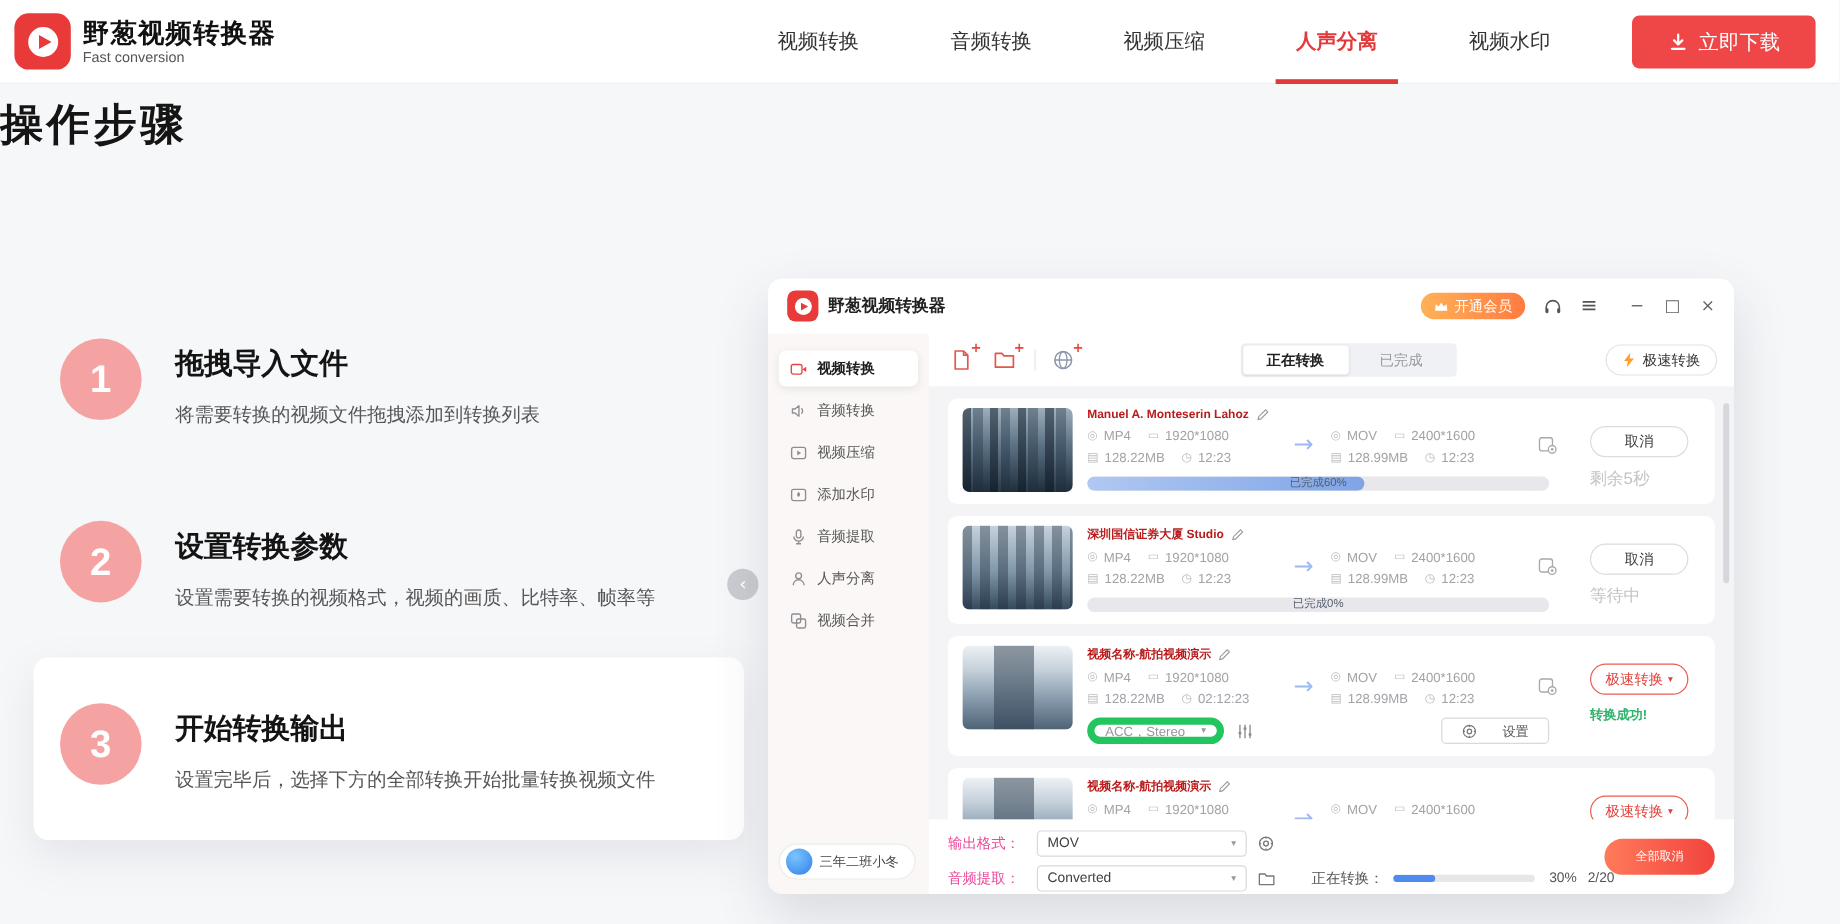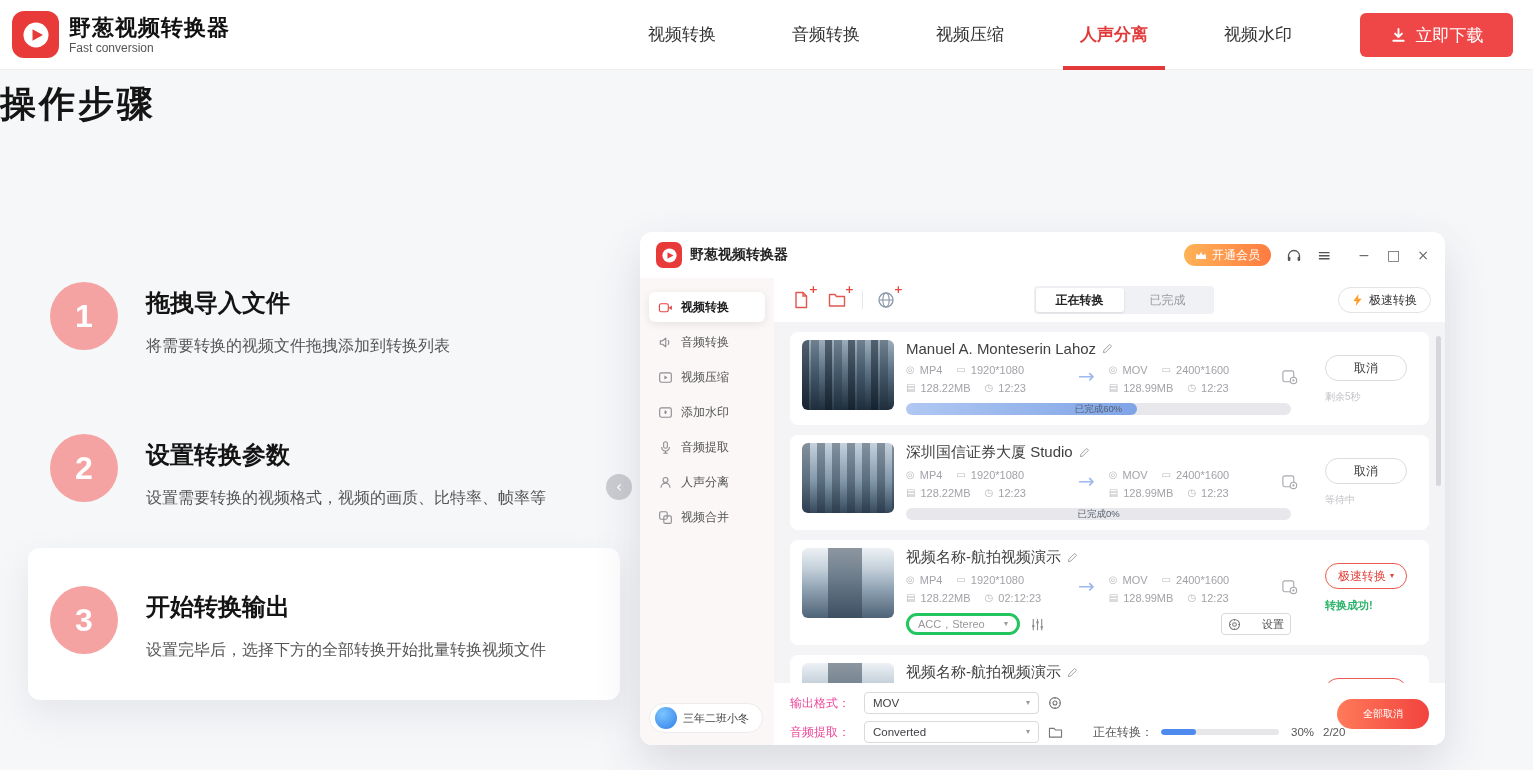--- a/index.html
+++ b/index.html
@@ -57,44 +57,44 @@
 .tab{width:88px;height:24px;line-height:24px;text-align:center;font-size:12px;color:#9a9aa0;border-radius:3px;cursor:pointer;white-space:nowrap}
 .tab.active{background:#fff;color:#222;font-weight:bold;box-shadow:0 1px 3px rgba(0,0,0,.1)}
 .turbo-btn{height:26px;padding:0 13px;border:1px solid #e3e3e7;border-radius:14px;background:#fff;font-size:12px;color:#333;display:flex;align-items:center;gap:6px;cursor:pointer;font-family:inherit;white-space:nowrap;flex:none}
 .task-area{flex:1;background:#f4f4f6;padding:10px 16px 0;overflow:hidden;position:relative}
 .task{position:relative;background:#fff;border-radius:8px;padding:8px 12px 10px;display:flex;gap:12px;margin-bottom:10px}
 .thumb{width:92px;height:70px;border-radius:6px;flex:none}
 .thumb-a{background:repeating-linear-gradient(90deg,rgba(12,22,34,.5) 0 7px,rgba(255,255,255,.05) 7px 9px,rgba(28,44,60,.35) 9px 17px,rgba(255,255,255,0) 17px 23px),linear-gradient(180deg,#9caebc 0%,#5b7183 45%,#1f2e3c 100%)}
 .thumb-b{background:repeating-linear-gradient(90deg,rgba(25,40,55,.38) 0 8px,rgba(255,255,255,0) 8px 15px),linear-gradient(180deg,#c6d2dd 0%,#8096a9 55%,#36495c 100%)}
 .thumb-c{background:linear-gradient(90deg,rgba(255,255,255,0) 0 26px,rgba(44,60,76,.5) 26px 60px,rgba(255,255,255,0) 60px),linear-gradient(180deg,#edf1f5 0%,#c3cfd9 30%,#8da0b1 60%,#4e6376 100%)}
 .task-main{flex:1;min-width:0;padding-right:126px}
-.task-title{font-size:15px;font-weight:normal;color:#404040;display:flex;align-items:center;gap:6px;white-space:nowrap}
+.task-title{font-size:10px;font-weight:bold;color:#b91c1c;display:flex;align-items:center;gap:6px;white-space:nowrap}
 .edit-icon{display:flex;cursor:pointer}
 .task-info{display:flex;align-items:flex-start;margin-top:7px}
 .info-col{width:172px;flex:none}
 .info-row{display:flex;margin-bottom:6px}
 .info-row:last-child{margin-bottom:0}
 .pair{display:flex;align-items:center;gap:5px;font-size:11px;color:#a2a2a8;margin-right:14px;white-space:nowrap}
 .gi{font-size:10px;color:#bcbcc2;font-family:"DejaVu Sans",sans-serif;line-height:1}
 .flow-arrow{font-size:20px;color:#9db9ee;margin:2px 14px 0 0;font-family:"DejaVu Sans",sans-serif;line-height:1}
 .out-set{margin-left:auto;display:flex;cursor:pointer;margin-top:4px}
 .progress{margin-top:9px;height:12px;background:#e8e8ec;border-radius:6px;position:relative;overflow:hidden}
 .progress .fill{height:100%;border-radius:6px;background:linear-gradient(90deg,#b0c8f2,#7fa4e6)}
 .progress .plabel{position:absolute;left:0;right:0;top:0;line-height:12px;text-align:center;font-size:9.5px;color:#55606e}
 .task-side{position:absolute;right:16px;top:23px;width:88px;display:flex;flex-direction:column;gap:9px}
 .pill-btn{width:82px;height:26px;border:1px solid #dcdce0;border-radius:14px;background:#fff;font-size:12px;color:#3a3a3e;display:flex;align-items:center;justify-content:center;gap:4px;cursor:pointer;font-family:inherit;white-space:nowrap}
 .pill-btn.red{border-color:#ec5b50;color:#e2403a}
 .caret{font-size:8px;color:#999;font-family:"DejaVu Sans",sans-serif;line-height:1}
 .pill-btn.red .caret{color:#e2403a}
-.t-status{font-size:10px;color:#c2c2c8;white-space:nowrap}
+.t-status{font-size:14px;color:#c2c2c8;white-space:nowrap}
 .t-status.success{color:#2db36a;font-weight:bold;font-size:11px}
 .audio-row{display:flex;align-items:center;margin-top:9px;gap:10px}
-.audio-select{width:114px;height:22px;border:3px solid #22c55e;border-radius:12px;font-size:11px;color:#96969c;display:flex;align-items:center;justify-content:space-between;padding:0 9px;cursor:pointer;white-space:nowrap}
+.audio-select{width:114px;height:22px;border:6px solid #22c55e;border-radius:12px;font-size:11px;color:#96969c;display:flex;align-items:center;justify-content:space-between;padding:0 9px;cursor:pointer;white-space:nowrap}
 .eq-icon{display:flex;cursor:pointer}
-.settings-btn{margin-left:auto;height:22px;padding:0 6px;border:1px solid #d9d9dd;border-radius:4px;background:#fff;font-size:11px;color:#555;display:flex;align-items:center;gap:21px;cursor:pointer;font-family:inherit;white-space:nowrap}
+.settings-btn{margin-left:auto;height:22px;padding:0 16px;border:1px solid #d9d9dd;border-radius:4px;background:#fff;font-size:11px;color:#555;display:flex;align-items:center;gap:21px;cursor:pointer;font-family:inherit;white-space:nowrap}
 .scrollbar{position:absolute;right:4px;top:14px;width:5px;height:150px;border-radius:3px;background:#d7d7db;cursor:pointer}
 .footer{height:62px;background:#fff;position:relative;padding:9px 16px;flex:none}
 .f-row{display:flex;align-items:center;height:22px;margin-bottom:7px}
 .f-label{font-size:12px;color:#ec4899;width:74px;flex:none;white-space:nowrap}
 .f-select{width:175px;height:22px;border:1px solid #d9d9dd;border-radius:4px;background:#fff;font-size:11.5px;color:#3f3f44;display:flex;align-items:center;justify-content:space-between;padding:0 8px;cursor:pointer}
 .f-icon{margin-left:9px;display:flex;color:#777;cursor:pointer}
 .f-conv-label{font-size:12px;color:#555;margin-left:30px;white-space:nowrap}
 .f-progress{width:118px;height:6px;border-radius:3px;background:#e7e7ea;margin-left:8px;overflow:hidden}
 .f-fill{height:100%;border-radius:3px;background:#4f8bee}
 .f-pct{font-size:11.5px;color:#555;margin-left:12px}

